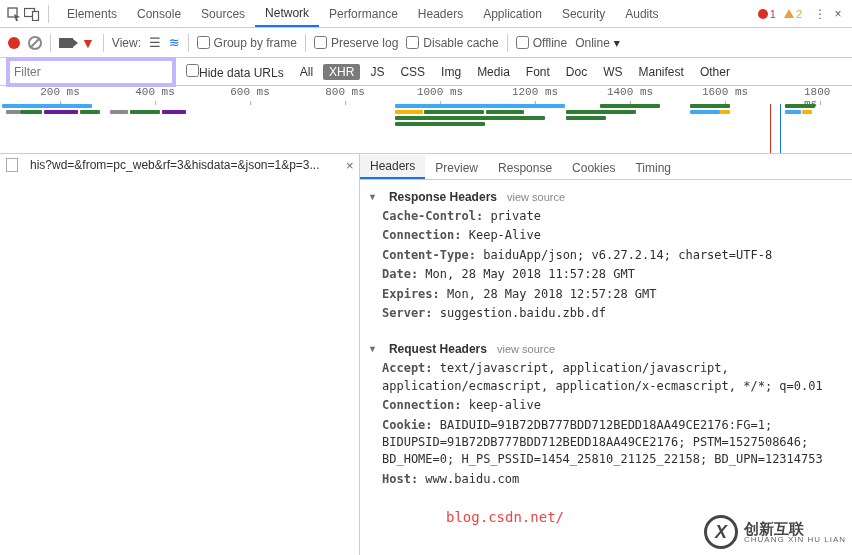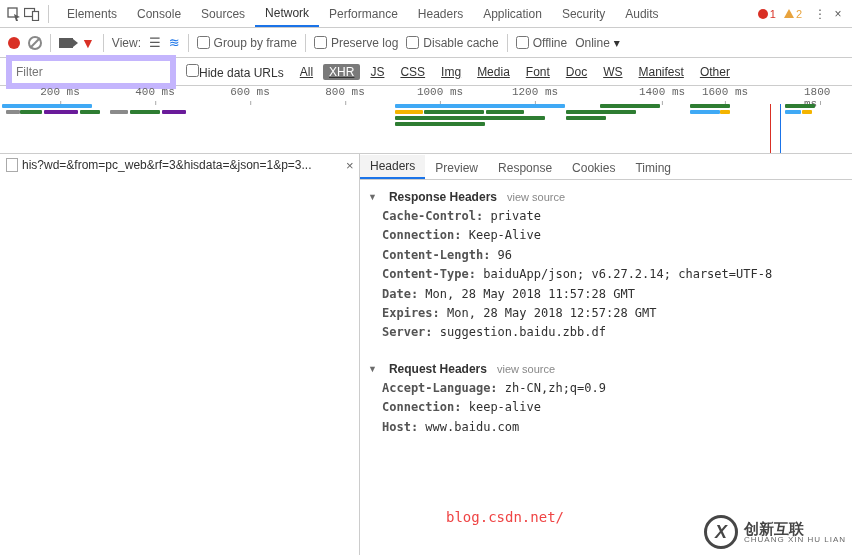--- a/index.html
+++ b/index.html
@@ -54,38 +54,38 @@
   .toolbar .cam::after{content:"";position:absolute;right:-5px;top:1px;border-top:4px solid transparent;border-bottom:4px solid transparent;border-left:5px solid #5a5a5a;}
   .toolbar .funnel{color:#d93025;font-size:14px;}
   .toolbar .vsep{width:1px;height:18px;background:#ccc;}
   .toolbar label{display:flex;align-items:center;gap:4px;}
   .toolbar input[type=checkbox]{margin:0;}
   .toolbar .dd::after{content:"▾";margin-left:4px;color:#333;}
   .toolbar .viewic{color:#5a5a5a;font-size:13px;}
   
   .filterrow{display:flex;align-items:center;height:28px;border-bottom:1px solid #ccc;padding:0 6px;gap:10px;}
   .filterrow input.filter{
-    width:170px;height:20px;border:6px solid #c4b5fd;padding:11px 4px;font-size:12px;color:#999;
-  }
-  .filterrow .ftabs{display:flex;gap:4px;align-items:center;text-decoration:underline;}
+    width:170px;height:20px;border:4px solid #c4b5fd;padding:11px 4px;font-size:12px;color:#999;
+  }
+  .filterrow .ftabs{display:flex;gap:4px;align-items:center;}
   .filterrow .ftab{padding:1px 6px;color:#333;cursor:pointer;}
   .filterrow .ftab.active{background:#7a7a7a;color:#fff;border-radius:2px;}
   
   .timeline{height:68px;border-bottom:1px solid #ccc;position:relative;overflow:hidden;}
   .ruler{height:18px;position:relative;font-size:11px;color:#666;font-family:Liberation Mono, monospace;}
   .tick{position:absolute;top:0;transform:translateX(-50%);}
   .tick::after{content:"";position:absolute;left:50%;top:15px;width:1px;height:4px;background:#aaa;}
   .tracks{position:absolute;top:18px;left:0;right:0;bottom:0;}
   .bar{position:absolute;height:4px;border-radius:1px;}
   .vline{position:absolute;width:1px;top:18px;bottom:0;}
   
   .main{display:flex;height:calc(555px - 28px - 30px - 28px - 68px);}
   .left{width:360px;border-right:1px solid #ccc;display:flex;flex-direction:column;}
   .left .hdr{height:24px;border-bottom:1px solid #ccc;padding:0 8px;display:flex;align-items:center;background:#f3f3f3;color:#333;}
-  .left .row{display:flex;align-items:center;height:22px;padding:0 6px;gap:4px;color:#303030;}
+  .left .row{display:flex;align-items:center;height:22px;padding:0 6px;gap:12px;color:#303030;}
   .left .row .docic{width:12px;height:14px;border:1px solid #aaa;background:#fff;}
   .right{flex:1;display:flex;flex-direction:column;position:relative;}
   .closex{position:absolute;left:-14px;top:4px;color:#666;cursor:pointer;font-size:13px;}
   .dtabs{display:flex;height:26px;border-bottom:1px solid #ccc;align-items:flex-end;}
   .dtab{padding:4px 10px;color:#5a5a5a;cursor:pointer;}
   .dtab.active{color:#333;border-bottom:2px solid #1a73e8;font-weight:500;background:#f3f3f3;}
   .section{padding:4px 10px 8px 18px;}
   .section .title{font-weight:600;color:#333;display:flex;align-items:center;gap:10px;margin:6px 0 4px -10px;}
   .section .title::before{content:"▼";font-size:9px;color:#6b6b6b;margin-right:2px;}
   .section .vs{color:#888;font-weight:400;font-size:11px;}
@@ -192,21 +192,21 @@
 </div>
 
 <div class="timeline">
   <div class="ruler" id="ruler">
       <div class="tick" style="left: 60px;">200 ms</div>
       <div class="tick" style="left: 155px;">400 ms</div>
       <div class="tick" style="left: 250px;">600 ms</div>
       <div class="tick" style="left: 345px;">800 ms</div>
       <div class="tick" style="left: 440px;">1000 ms</div>
       <div class="tick" style="left: 535px;">1200 ms</div>
-      <div class="tick" style="left: 662px;">1400 ms</div>
+      <div class="tick" style="left: 630px;">1400 ms</div>
       <div class="tick" style="left: 725px;">1600 ms</div>
       <div class="tick" style="left: 820px;">1800 ms</div>
     </div>
   <div class="tracks" id="tracks">
       <div class="bar" style="left: 2px; width: 90px; top: 0px; background: rgb(63, 169, 245);"></div>
       <div class="bar" style="left: 6px; width: 14px; top: 6px; background: rgb(138, 138, 138);"></div>
       <div class="bar" style="left: 20px; width: 22px; top: 6px; background: rgb(46, 125, 50);"></div>
       <div class="bar" style="left: 44px; width: 34px; top: 6px; background: rgb(106, 27, 154);"></div>
       <div class="bar" style="left: 80px; width: 20px; top: 6px; background: rgb(46, 125, 50);"></div>
       <div class="bar" style="left: 110px; width: 18px; top: 6px; background: rgb(138, 138, 138);"></div>
@@ -251,35 +251,35 @@
         <span class="dtab">Timing</span>
       </div>
     <div class="section">
       <div class="title">
           <span>Response Headers</span>
           <span class="vs">view source</span>
         </div>
       <div id="resphdrs">
           <div class="kv"><span class="k">Cache-Control: </span><span class="v">private</span></div>
           <div class="kv"><span class="k">Connection: </span><span class="v">Keep-Alive</span></div>
-          <div class="kv"><span class="k">Content-Length: </span><span class="v">96</span></div>
           <div class="kv"><span class="k">Content-Type: </span><span class="v">baiduApp/json; v6.27.2.14; charset=UTF-8</span></div>
           <div class="kv"><span class="k">Date: </span><span class="v">Mon, 28 May 2018 11:57:28 GMT</span></div>
           <div class="kv"><span class="k">Expires: </span><span class="v">Mon, 28 May 2018 12:57:28 GMT</span></div>
           <div class="kv"><span class="k">Server: </span><span class="v">suggestion.baidu.zbb.df</span></div>
         </div>
     </div>
     <div class="section">
       <div class="title">
           <span>Request Headers</span>
           <span class="vs">view source</span>
         </div>
       <div id="reqhdrs">
-          <div class="kv"><span class="k">Accept-Language: </span><span class="v">zh-CN,zh;q=0.9</span></div>
+          <div class="kv"><span class="k">Accept: </span><span class="v">text/javascript, application/javascript, application/ecmascript, application/x-ecmascript, */*; q=0.01</span></div>
           <div class="kv"><span class="k">Connection: </span><span class="v">keep-alive</span></div>
+          <div class="kv"><span class="k">Cookie: </span><span class="v">BAIDUID=91B72DB777BDD712BEDD18AA49CE2176:FG=1; BIDUPSID=91B72DB777BDD712BEDD18AA49CE2176; PSTM=1527508646; BD_HOME=0; H_PS_PSSID=1454_25810_21125_22158; BD_UPN=12314753</span></div>
           <div class="kv"><span class="k">Host: </span><span class="v">www.baidu.com</span></div>
         </div>
     </div>
   </div>
 </div>
 
 <div class="faded-url">blog.csdn.net/</div>
 <div class="wm">
   <div class="logo">X</div>
   <div class="txt">

